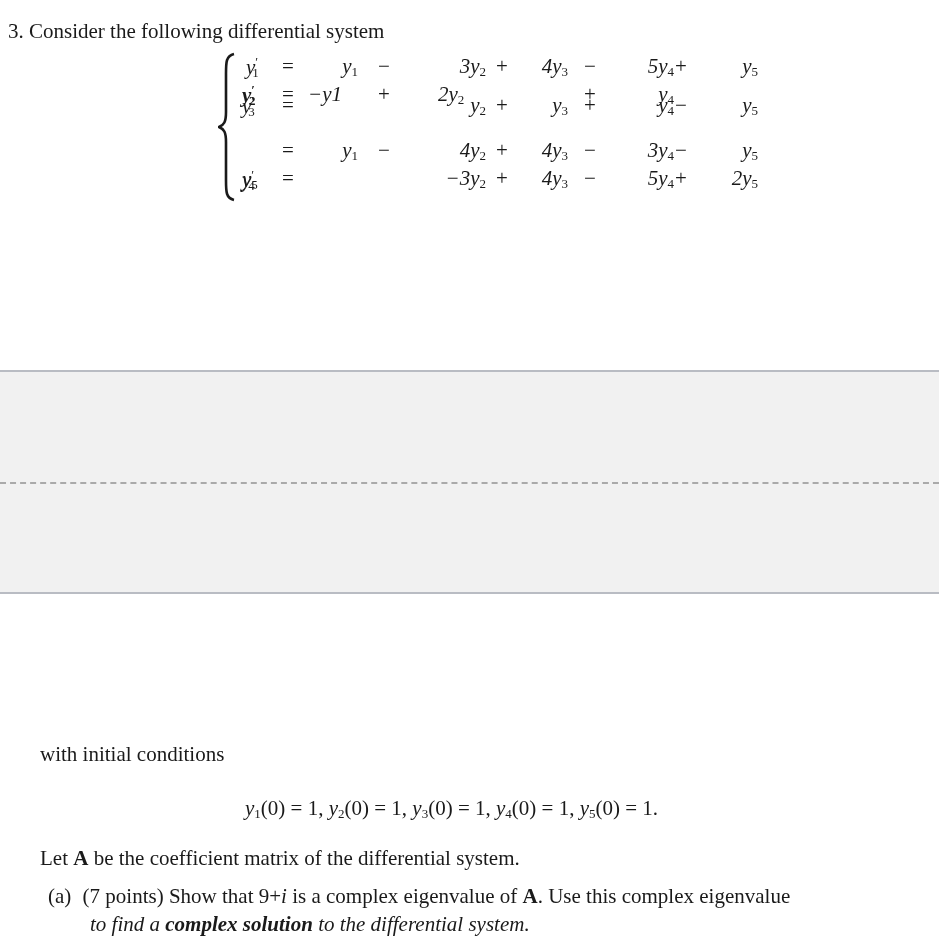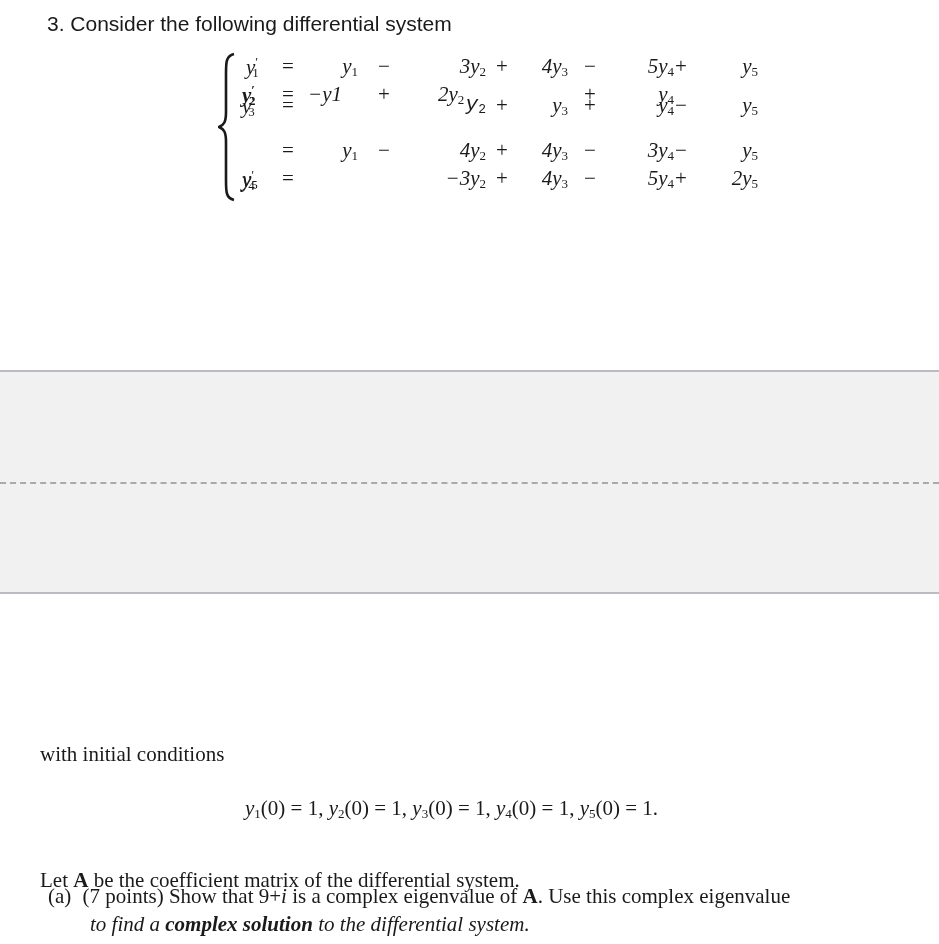--- a/index.html
+++ b/index.html
@@ -12,25 +12,24 @@
       height: 944px;
       position: relative;
       overflow: hidden;
       font-family: "DejaVu Serif", "Liberation Serif", serif;
       color: #1a1a1a;
     }
     .abs { position: absolute; }
 
     .heading {
       left: 8px;
-      top: 12px;
+      top: 19px;
       font-size: 21px;
-      font-family: Liberation Sans, sans-serif;
+      font-family: Liberation Serif, serif;
       white-space: nowrap;
-      margin-left: 39px;
     }
 
     
     .system {
       left: 218px;
       top: 52px;
       width: 540px;
       height: 150px;
     }
     .brace {
@@ -80,21 +79,21 @@
 
     .text {
       font-family: "Liberation Serif", "DejaVu Serif", serif;
       font-size: 21px;
       white-space: nowrap;
     }
     .ic-label { left: 40px; top: 742px; }
     .ic-eq { left: 245px; top: 796px; }
     .ic-eq i { font-style: italic; }
     .ic-eq sub { font-size: 13px; vertical-align: -3px; }
-    .let-line { left: 40px; top: 868px; }
+    .let-line { left: 40px; top: 846px; }
     .part-a1 { left: 48px; top: 884px; }
     .part-a2 { left: 90px; top: 912px; font-style: italic; }
     b { font-weight: bold; }
   </style>
 </head>
 <body>
 
 <div class="abs heading">3. Consider the following differential system</div>
 
 <div class="abs system">
@@ -128,21 +127,21 @@
     <span class="cell r" style="right:84px;"><i>y</i><sub>4</sub></span>
     <span class="cell" style="left:457px;"></span>
     <span class="cell r" style="right:0px;"><i></i><sub></sub></span>
   </div>
 
   <div class="eq-row" style="top:41px;">
     <span class="cell" style="left:24px;"><i>y</i><sup>′</sup><sub style="margin-left:-6px;">3</sub></span>
     <span class="cell" style="left:64px;">=</span>
     <span class="cell r" style="right:400px;"><i></i><sub></sub></span>
     <span class="cell" style="left:160px;"></span>
-    <span class="cell r" style="right:272px;font-family:Liberation Mono, monospace;"><i>y</i><sub>2</sub></span>
+    <span class="cell r" style="right:272px;"><i>y</i><sub>2</sub></span>
     <span class="cell" style="left:278px;">+</span>
     <span class="cell r" style="right:190px;"><i>y</i><sub>3</sub></span>
     <span class="cell" style="left:366px;">+</span>
     <span class="cell r" style="right:84px;"><i>y</i><sub>4</sub></span>
     <span class="cell" style="left:457px;">−</span>
     <span class="cell r" style="right:0px;"><i>y</i><sub>5</sub></span>
   </div>
 
   <div class="eq-row" style="top:86px;">
     <span class="cell" style="left:24px;margin-top:29px;"><i>y</i><sup>′</sup><sub style="margin-left:-6px;">4</sub></span>

